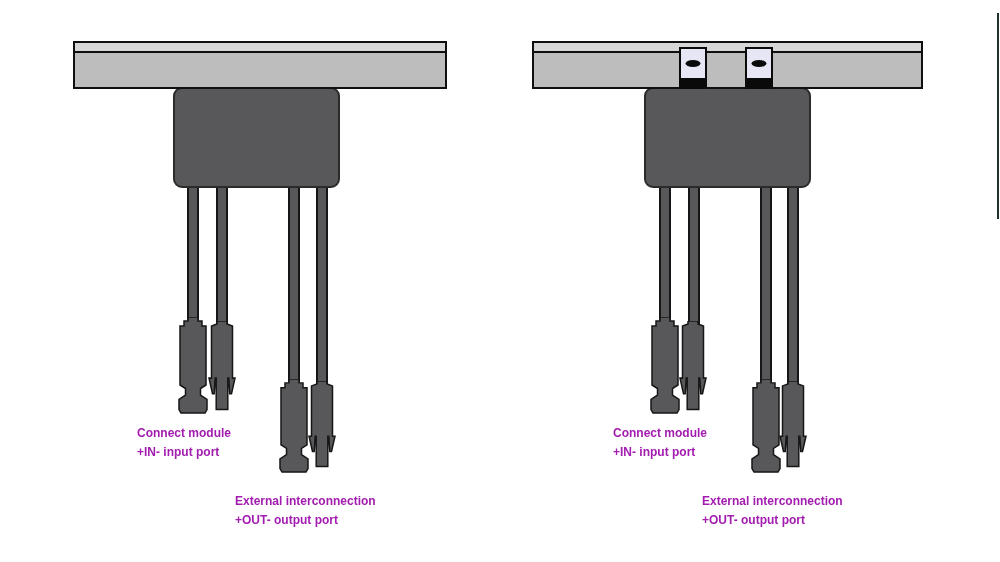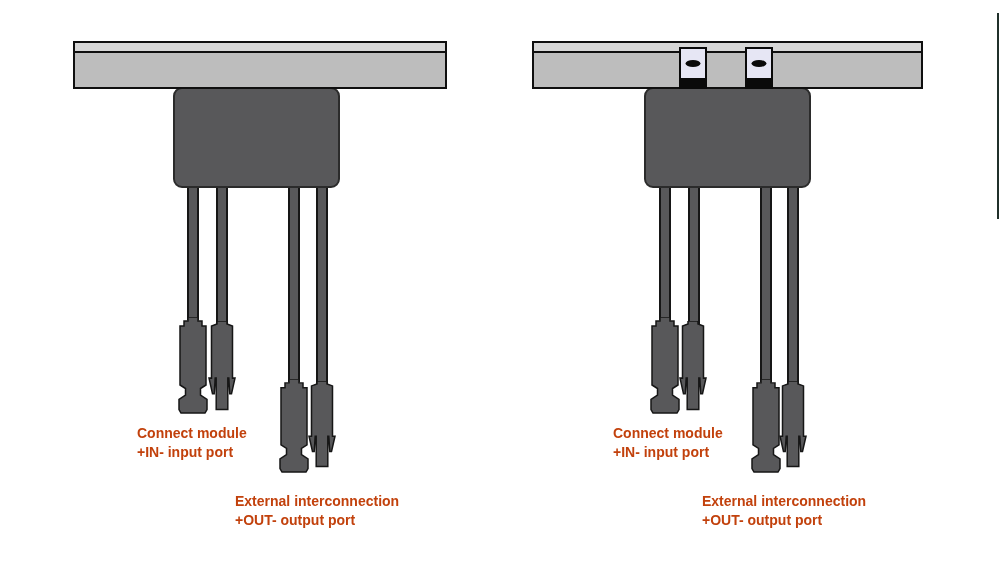--- a/index.html
+++ b/index.html
@@ -49,22 +49,22 @@
     width:15px;height:7px;border-radius:50%;
     background:#0a0a0a;
   }
   .clamp-base{
     position:absolute;left:-1px;right:-1px;bottom:-1px;height:10px;
     background:#0a0a0a;
   }
   
   .label{
     position:absolute;
-    color:#c2410c;
-    font-size:14px;font-weight:bold;line-height:19px;
+    color:#a21caf;
+    font-size:12px;font-weight:bold;line-height:19px;
     white-space:nowrap;
   }
   
   .edge-line{
     position:absolute;left:997px;top:13px;width:2px;height:206px;
     background:#20302a;
   }
 </style>
 </head>
 <body>

